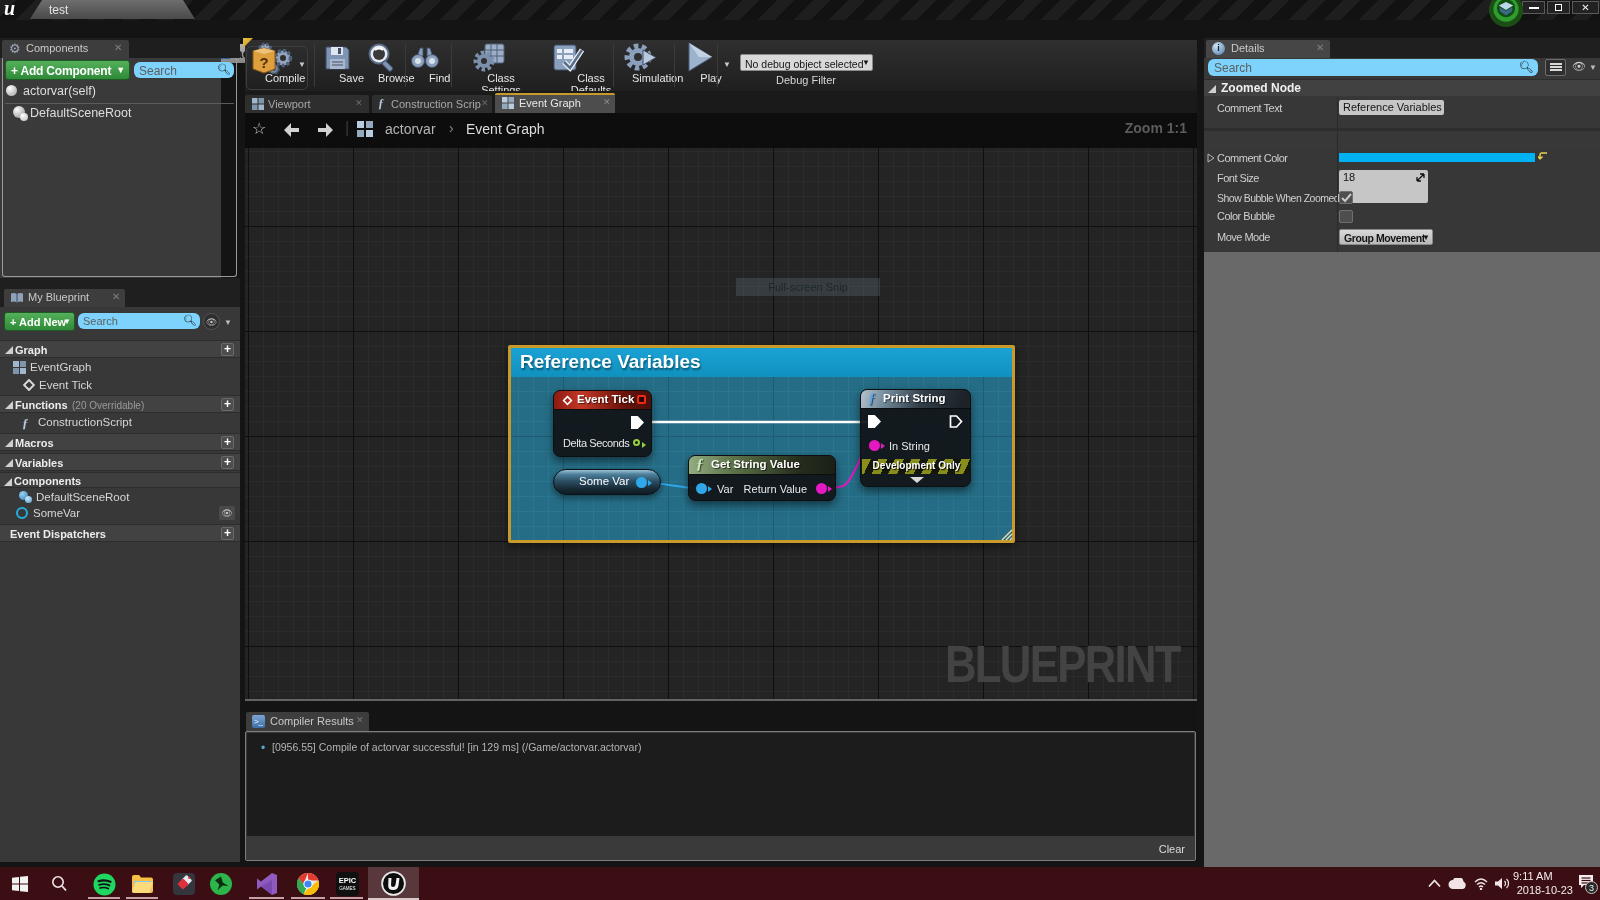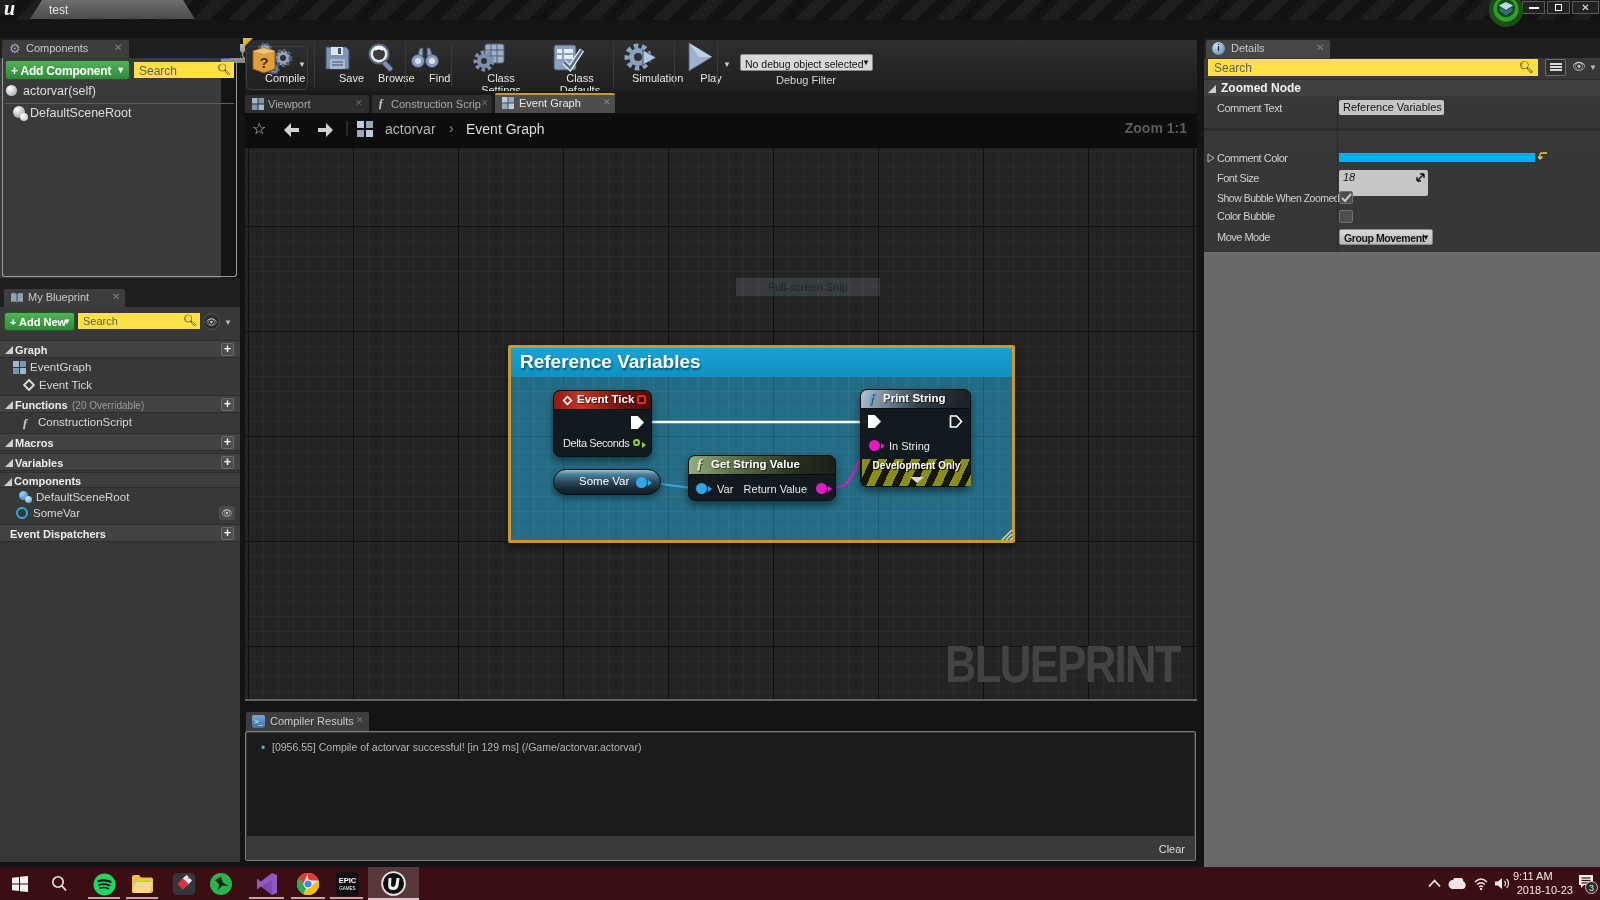--- a/index.html
+++ b/index.html
@@ -18,21 +18,21 @@
 #tab-actorvar { left:200px; width:156px; background:linear-gradient(#b4b4b4,#848484);
   clip-path:polygon(12px 0,calc(100% - 12px) 0,100% 100%,0 100%); color:#161616;margin-top:44px; }
 .winbtn { position:absolute; top:1px; height:13px; background:#222; border:1px solid #5a5a5a; color:#f0f0f0; }
 
 
 #left-tabstrip { left:0; top:38px; width:240px; height:20px; background:#1e1e1e; }
 .paneltab { position:absolute; background:#3d3d3d; color:#c9c9c9; font-size:11px; border-radius:2px 2px 0 0; }
 #comp-panel { left:0; top:58px; width:221px; height:232px; background:#3a3a3a; }
 #compbox { left:2px; top:0px; width:235px; height:219px; border:1px solid #9a9a9a; border-top:none; border-radius:0 0 3px 3px; }
 .greenbtn { position:absolute; background:linear-gradient(#55b05b,#2e8a38); border:1px solid #1d5a24; border-radius:3px; color:#fff; font-weight:bold; }
-.searchbox { position:absolute; background:#fde047; border-radius:0; color:#5e5e5e; }
+.searchbox { position:absolute; background:#7dd3fc; border-radius:6px; color:#5e5e5e; }
 #mybp-strip { left:0; top:278px; width:240px; height:29px; background:#1f1f1f; }
 #mybp-panel { left:0; top:307px; width:240px; height:555px; background:#383838; }
 .sechdr { position:absolute; left:0; width:240px; height:18px; background:#424242; border-top:1px solid #2d2d2d; border-bottom:1px solid #2d2d2d; color:#ececec; font-size:11px; font-weight:bold; }
 .sechdr .tri { position:absolute; left:5px; top:5px; width:0; height:0; border-bottom:8px solid #cfcfcf; border-left:8px solid transparent; }
 .plusbox { position:absolute; right:6px; top:2px; width:13px; height:13px; background:#4d4d4d; border:1px solid #6a6a6a; border-radius:2px; color:#fff; font-size:12px; line-height:11px; text-align:center; font-weight:bold; }
 .bprow { position:absolute; left:0; width:240px; height:17px; color:#d6d6d6; font-size:11.5px; }
 
 
 #toolbar { left:245px; top:40px; width:952px; height:51px; background:linear-gradient(#2f2f2f,#1f1f1f); }
 .tbsep { position:absolute; top:4px; width:1px; height:43px; background:#131313; border-right:1px solid #3a3a3a; }
@@ -269,21 +269,21 @@
 
     <svg style="position:absolute;left:305px;top:2px;" width="34" height="30" viewBox="0 0 34 30">
       <rect x="4" y="3" width="22" height="25" rx="2" fill="#8ba0bd" stroke="#3e4c66"></rect>
       <rect x="7" y="7" width="5" height="4" fill="#e8eef4"></rect>
         <rect x="14" y="7" width="9" height="4" fill="#e8eef4"></rect>
       <rect x="7" y="13" width="5" height="4" fill="#e8eef4"></rect>
         <rect x="14" y="13" width="9" height="4" fill="#e8eef4"></rect>
       <path d="M14 20 L20 26 L32 8" stroke="#eef2f6" stroke-width="5" fill="none"></path>
       <path d="M14 20 L20 26 L32 8" stroke="#5a6e8c" stroke-width="2.5" fill="none"></path>
     </svg>
-    <div class="tblabel" style="left:281px;width:84px;">Class Defaults</div>
+    <div class="tblabel" style="left:292px;width:84px;">Class Defaults</div>
     <div class="tbsep" style="left:368px;"></div>
 
     <svg style="position:absolute;left:378px;top:2px;" width="36" height="30" viewBox="0 0 36 30">
       <circle cx="15" cy="15" r="9" fill="#8ba0bd"></circle>
       <circle cx="15" cy="15" r="11" fill="none" stroke="#8ba0bd" stroke-width="5" stroke-dasharray="4.5 3.4"></circle>
       <circle cx="15" cy="15" r="4" fill="#2f2f2f"></circle>
       <path d="M20 8 L33 15.5 L20 23 Z" fill="#b9c9dc" stroke="#3e4c66"></path>
     </svg>
     <div class="tblabel" style="left:363px;width:65px;">Simulation</div>
     <div class="tbsep" style="left:429px;"></div>
@@ -413,21 +413,21 @@
         <span class="ficon" style="color:#5da3e8;">ƒ</span>
         <span style="position:absolute;left:22px;top:2px;">Print String</span>
       </div>
       <div class="execpin" style="left:7px;top:25px;"></div>
       <svg style="position:absolute;right:7px;top:25px;" width="14" height="13">
           <path d="M1.5 1 L7.5 1 L12.5 6.5 L7.5 12 L1.5 12 Z" fill="none" stroke="#fff" stroke-width="1.7"></path>
         </svg>
       <div style="position:absolute;left:8px;top:50px;width:11px;height:11px;border-radius:50%;background:#e419c1;"></div>
       <div style="position:absolute;left:20px;top:53px;width:0;height:0;border-left:4px solid #e419c1;border-top:3px solid transparent;border-bottom:3px solid transparent;"></div>
       <span class="pinlbl" style="left:28px;top:50px;">In String</span>
-      <div style="position:absolute;left:1px;top:69px;width:109px;height:27px;background:repeating-linear-gradient(115deg,#898d1b 0 8px,#15170a 8px 15px);padding-left:36px;">
+      <div style="position:absolute;left:1px;top:69px;width:109px;height:15px;background:repeating-linear-gradient(115deg,#898d1b 0 8px,#15170a 8px 15px);padding-left:36px;">
         <span style="position:absolute;left:0;top:1px;width:109px;text-align:center;color:#fff;font-size:10.5px;font-weight:bold;text-shadow:1px 1px 1px #000;font-size:10px;">Development Only</span>
       </div>
       <div style="position:absolute;left:49px;top:87px;width:0;height:0;border-top:6px solid #d8d8d8;border-left:7px solid transparent;border-right:7px solid transparent;"></div>
     </div>
   </div>
   <div class="abs" id="compiler-strip">
     <div class="paneltab" style="left:1px;top:9px;width:123px;height:19px;">
       <div style="position:absolute;left:6px;top:3px;width:13px;height:13px;background:linear-gradient(#7ea6d4,#3a6ea8);border-radius:2px;color:#fff;font-size:8px;text-align:center;line-height:13px;">&gt;_</div>
       <span style="position:absolute;left:24px;top:3px;">Compiler Results</span>
       <span style="position:absolute;left:110px;top:3px;color:#777;font-size:9px;">✕</span>
@@ -479,21 +479,21 @@
     <div style="position:absolute;left:0;top:91px;width:396px;height:103px;background:#373737;"></div>
     <svg style="position:absolute;left:3px;top:95px;" width="8" height="10">
         <path d="M1 1 L7 5 L1 9 Z" fill="none" stroke="#b5b5b5"></path>
       </svg>
     <span class="detlbl" style="left:13px;top:94px;">Comment Color</span>
     <div style="position:absolute;left:135px;top:95px;width:196px;height:9px;background:#00b2f2;"></div>
     <svg style="position:absolute;left:334px;top:93px;" width="11" height="11">
         <path d="M9 2 L4 2 Q2 2 2 4 L2 8 M2 8 L0 5.5 M2 8 L4.5 5.5" fill="none" stroke="#e8d44a" stroke-width="1.4"></path>
       </svg>
     <span class="detlbl" style="left:13px;top:114px;">Font Size</span>
-    <div class="detinput" style="left:135px;top:112px;width:89px;height:26px;font-style:italic;">
+    <div class="detinput" style="left:135px;top:112px;width:89px;height:33px;">
         <span style="position:absolute;left:4px;top:1px;">18</span>
       <svg style="position:absolute;right:2px;top:2px;" width="11" height="11">
           <path d="M2 9 L9 2 M2 9 L2 5 M2 9 L6 9 M9 2 L5 2 M9 2 L9 6" stroke="#111" stroke-width="1.3" fill="none"></path>
         </svg>
     </div>
     <span class="detlbl" style="left:13px;top:134px;font-size:10.5px;">Show Bubble When Zoomed</span>
     <div style="position:absolute;left:135px;top:133px;width:14px;height:13px;background:#4e4e4e;border:1px solid #707070;border-radius:2px;">
       <svg style="position:absolute;left:1px;top:1px;" width="11" height="10">
           <path d="M1 5 L4 8 L10 1" stroke="#c9c9c9" stroke-width="2" fill="none"></path>
         </svg>

